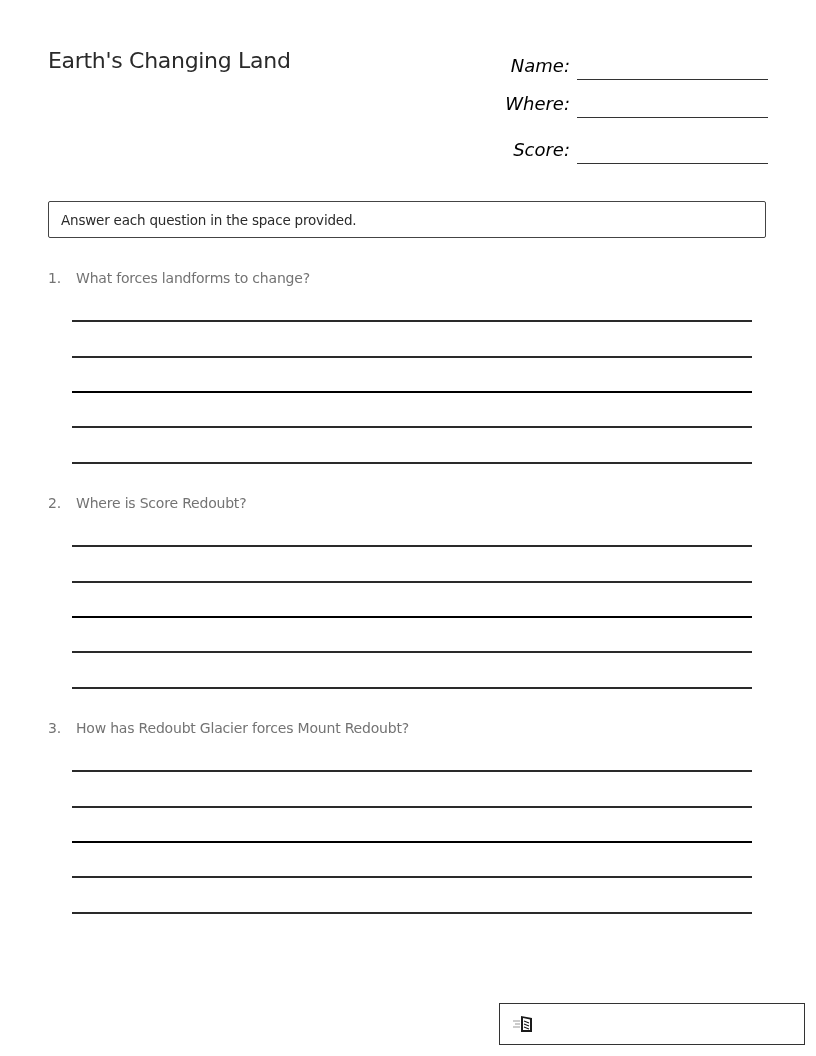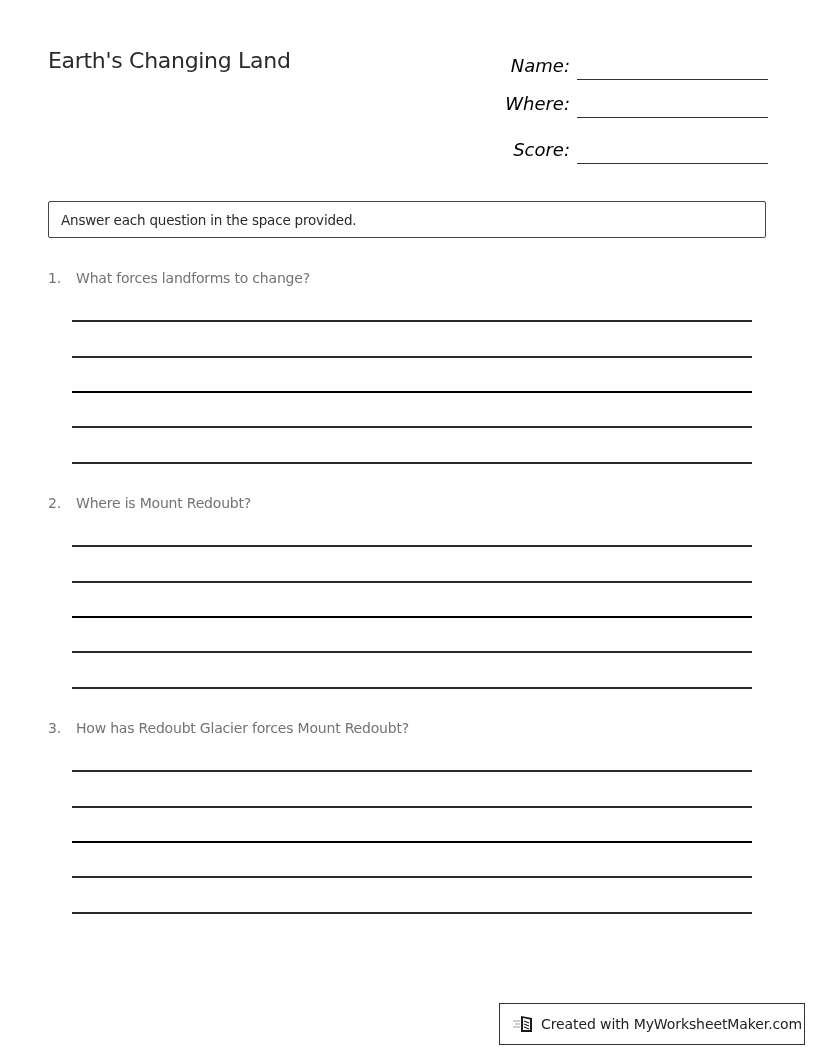--- a/index.html
+++ b/index.html
@@ -73,21 +73,21 @@
   </div>
   <div class="answer-line" style="top:50px;"></div>
   <div class="answer-line" style="top:86px;"></div>
   <div class="answer-line dark" style="top:121px;"></div>
   <div class="answer-line" style="top:156px;"></div>
   <div class="answer-line" style="top:192px;"></div>
 </div>
 
 <div class="question" style="top:495px;">
   <div class="q-text">
-    <span class="q-num">2.</span><span>Where is Mount Redoubt?</span>
+    <span class="q-num">2.</span><span>Where is Score Redoubt?</span>
   </div>
   <div class="answer-line" style="top:50px;"></div>
   <div class="answer-line" style="top:86px;"></div>
   <div class="answer-line dark" style="top:121px;"></div>
   <div class="answer-line" style="top:156px;"></div>
   <div class="answer-line" style="top:192px;"></div>
 </div>
 
 <div class="question" style="top:720px;">
   <div class="q-text">
@@ -102,14 +102,13 @@
 
 <div class="footer">
   <svg class="logo" viewBox="0 0 24 20">
     <line x1="1" y1="7" x2="8" y2="7" stroke="#999" stroke-width="1"></line>
     <line x1="3" y1="10" x2="8" y2="10" stroke="#999" stroke-width="1"></line>
     <line x1="1" y1="13" x2="8" y2="13" stroke="#999" stroke-width="1"></line>
     <path d="M9 2 L20 4 L20 18 L9 18 Z" fill="#1a1a1a"></path>
     <path d="M11 4 L18 5.5 L18 16 L11 16 Z" fill="#ffffff"></path>
     <path d="M12 7 L17 9 M12 10 L17 12 M12 13 L17 15" stroke="#1a1a1a" stroke-width="1.2"></path>
   </svg>
-  <span>Created with MyWorksheetMaker.com</span>
 </div>
 
 </body></html>

